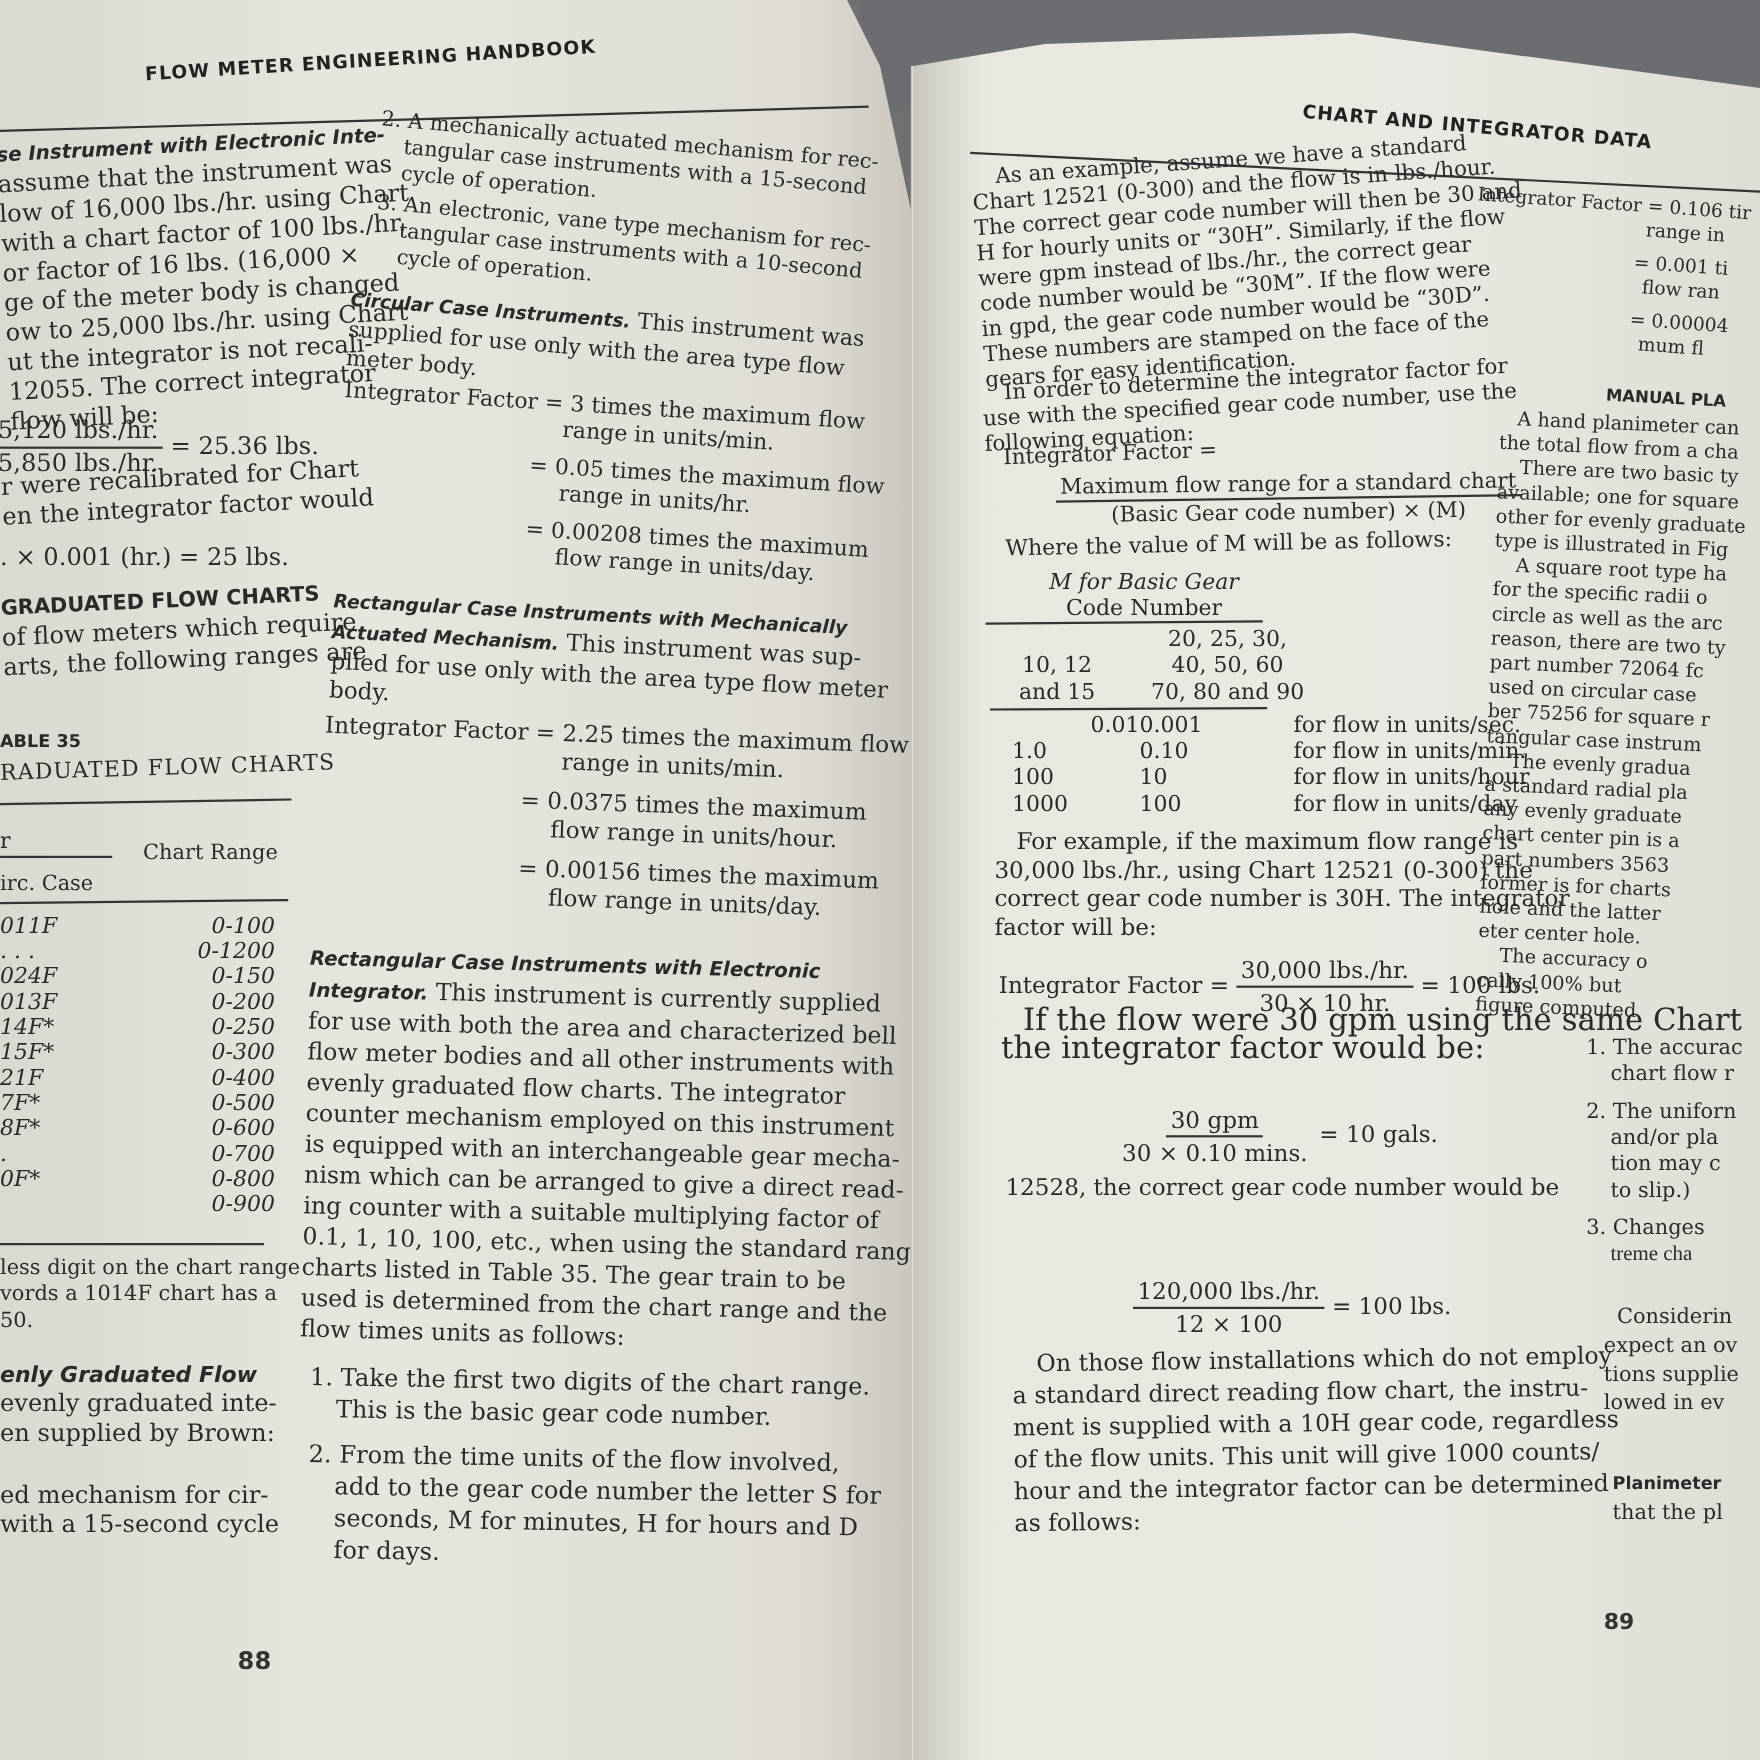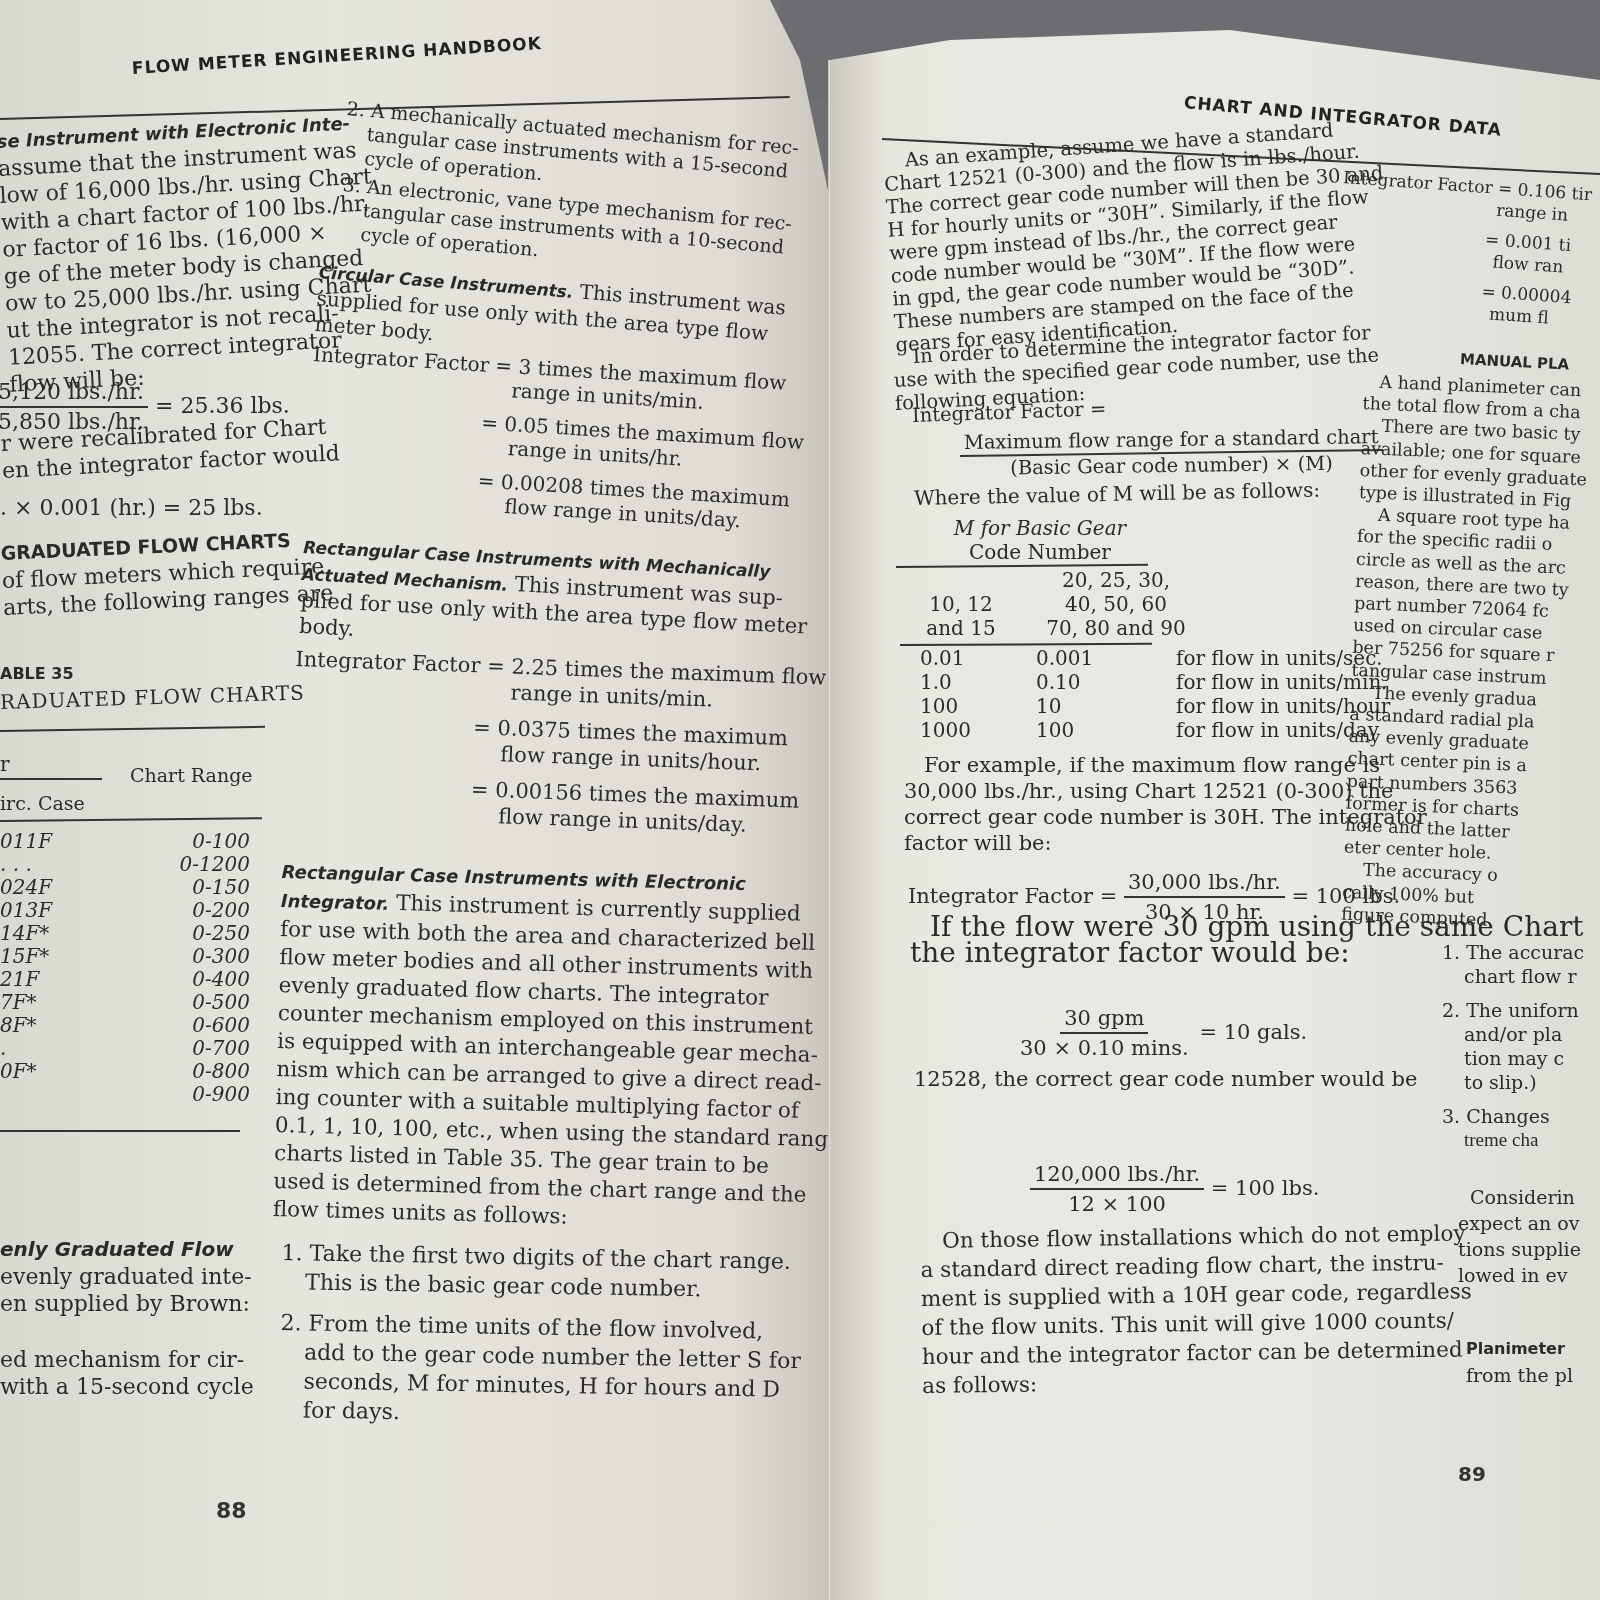--- a/index.html
+++ b/index.html
@@ -149,20 +149,25 @@
         <span class="c1">0F*</span>
         <span class="c2">0-800</span>
       </div>
     <div class="row">
         <span class="c1"></span>
         <span class="c2">0-900</span>
       </div>
   </div>
   <div class="rule" style="left:0;top:1130px;width:240px;height:1.5px;"></div>
 
+  <div class="block" style="left:0;top:1140px;font-size:19px;line-height:24px;">
+    <p>less digit on the chart range</p>
+    <p>vords a 1014F chart has a</p>
+    <p>50.</p>
+  </div>
 
   <div class="block" style="left:0;top:1236px;">
     <p class="sans-b" style="font-size:20px;">enly Graduated Flow</p>
     <p>evenly graduated inte-</p>
     <p>en supplied by Brown:</p>
   </div>
   <div class="block" style="left:0;top:1346px;">
     <p>ed mechanism for cir-</p>
     <p>with a 15-second cycle</p>
   </div>
@@ -282,21 +287,21 @@
     <div style="position:absolute;left:126px;top:0;width:180px;text-align:center;white-space:nowrap;">
       <div>20, 25, 30,</div>
       <div>40, 50, 60</div>
       <div>70, 80 and 90</div>
     </div>
   </div>
   <div class="rule" style="left:70px;top:644px;width:252px;height:1.5px;transform:rotate(-0.3deg);"></div>
 
   <div style="position:absolute;left:80px;top:646px;font-size:20px;line-height:24px;">
     <div style="display:flex;white-space:nowrap;">
-        <span style="width:116px;padding-left:10px;">0.01</span>
+        <span style="width:116px;padding-left:10px;text-align:right;">0.01</span>
         <span style="width:140px;">0.001</span>
         <span>for flow in units/sec.</span>
       </div>
     <div style="display:flex;white-space:nowrap;">
         <span style="width:116px;padding-left:10px;">1.0</span>
         <span style="width:140px;">0.10</span>
         <span>for flow in units/min.</span>
       </div>
     <div style="display:flex;white-space:nowrap;">
         <span style="width:116px;padding-left:10px;">100</span>
@@ -412,17 +417,17 @@
 
   <div class="block" style="left:628px;top:1184px;font-size:19px;line-height:26px;">
     <p style="padding-left:12px;">Considerin</p>
     <p>expect an ov</p>
     <p>tions supplie</p>
     <p>lowed in ev</p>
   </div>
 
   <div class="block" style="left:636px;top:1336px;font-size:19px;line-height:26px;">
     <p class="sans-h" style="font-size:16px;">Planimeter</p>
-    <p>from the pl</p>
+    <p>that the pl</p>
   </div>
 
   <div class="pageno" style="left:628px;top:1462px;font-size:20px;">89</div>
 </div>
 
 </body></html>

